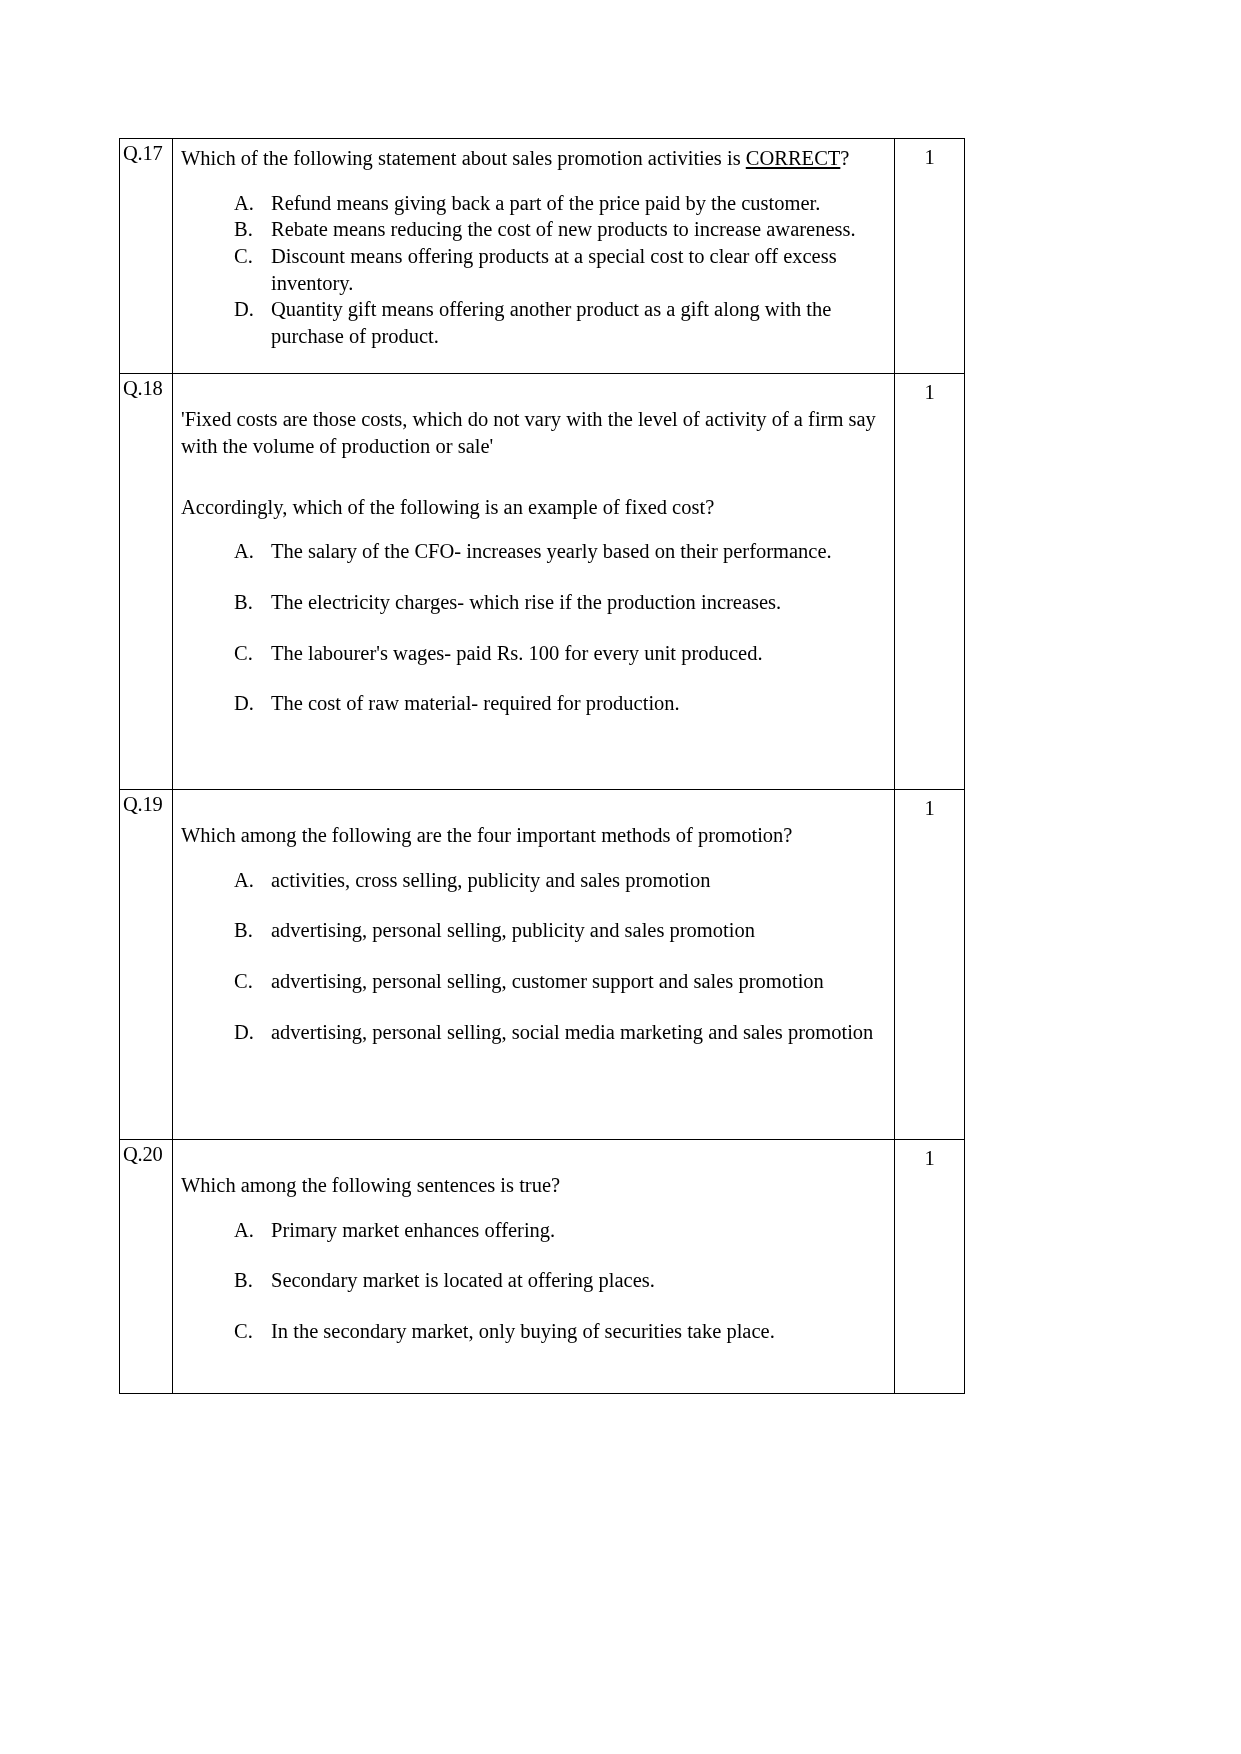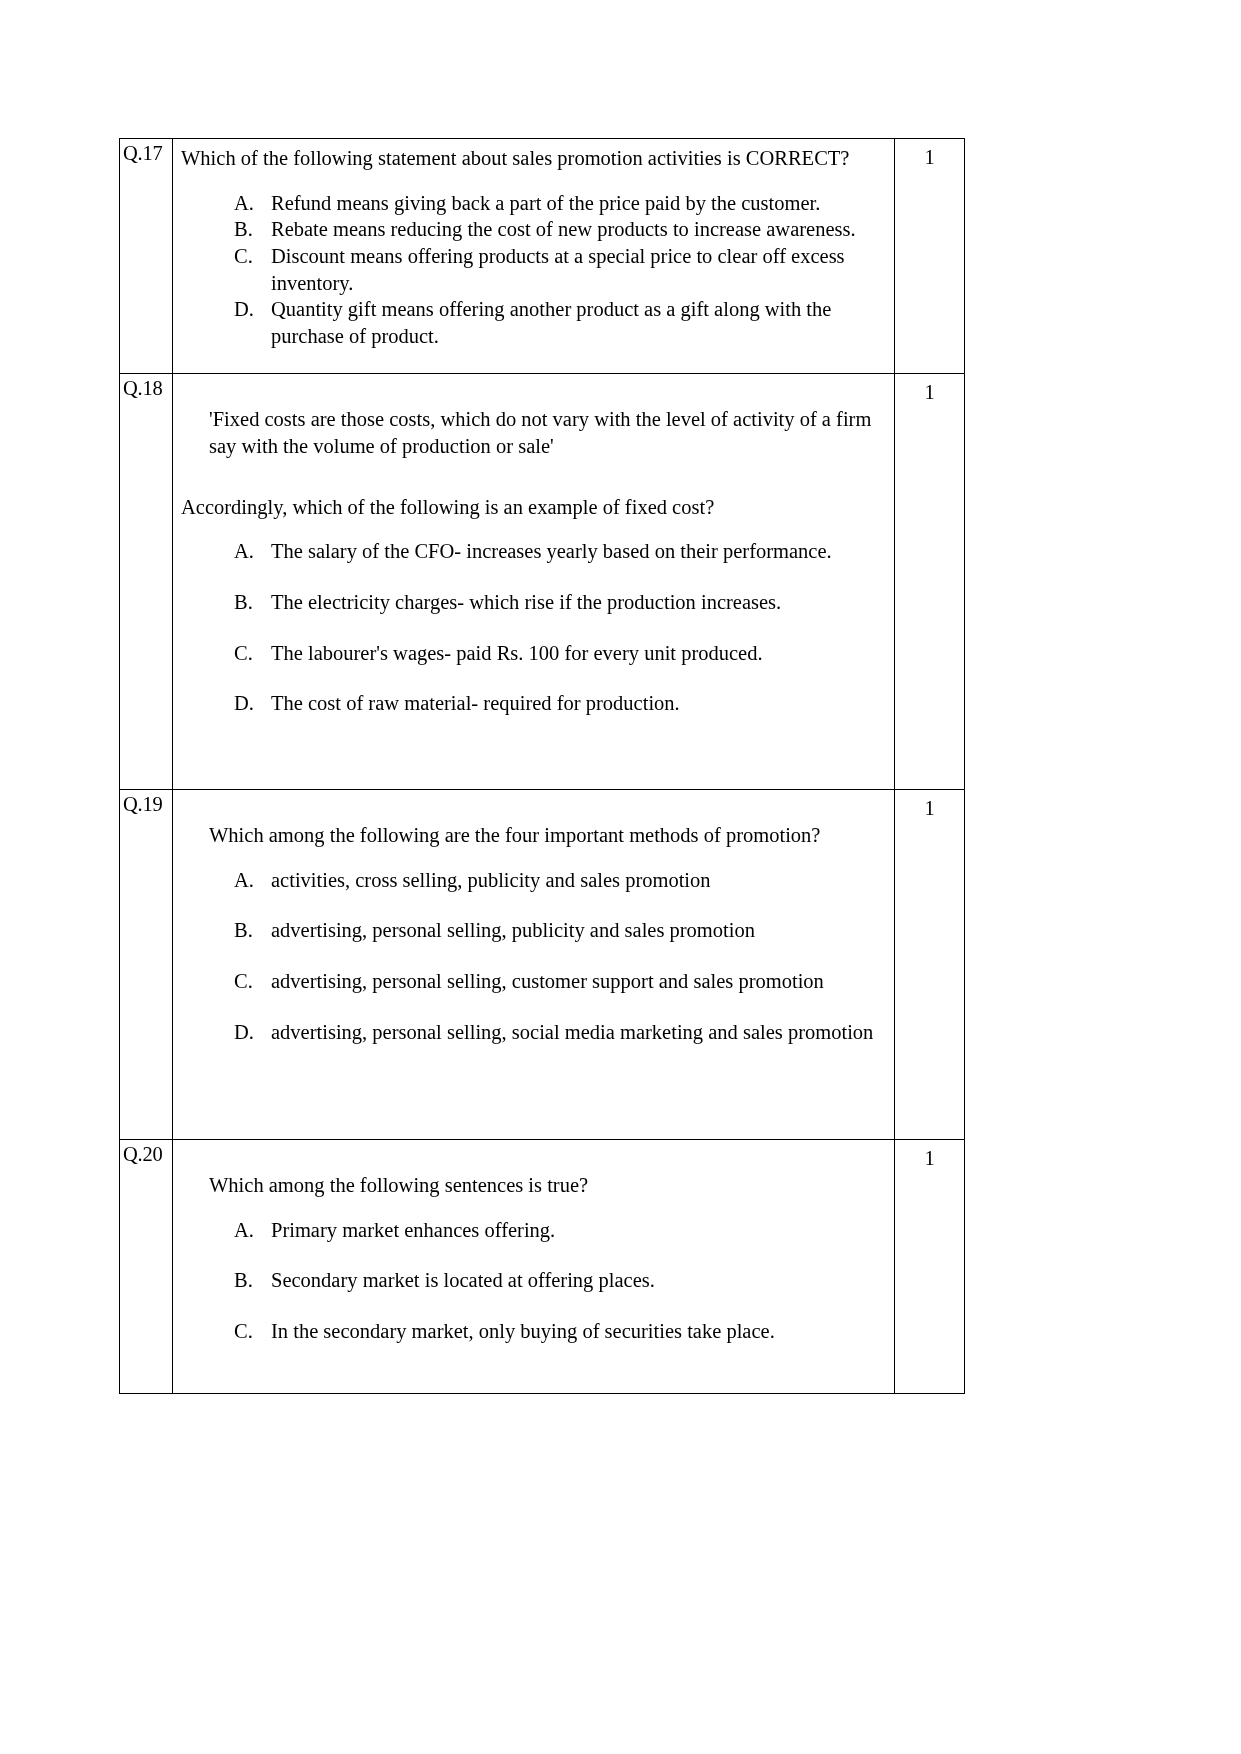--- a/index.html
+++ b/index.html
@@ -62,24 +62,24 @@
     padding: 6px 8px 14px 8px;
     font-size: 20.5px;
     line-height: 1.30;
   }
 
   .stem {
     margin: 0;
     padding: 0 0 0 0;
     text-indent: 0;
   }
-  .stem.top-gap { margin-top: 26px; margin-left: 28px; }
+  .stem.top-gap { margin-top: 26px; }
   .stem.gap     { margin-top: 34px; }
 
-  .u { }
+  .u { text-decoration: underline; }
 
   
   ul.options {
     list-style: none;
     margin: 18px 0 0 0;
     padding: 0 0 0 0;
   }
   ul.options li {
     display: block;
     position: relative;
@@ -127,21 +127,21 @@
               <li>
                 <span class="lbl">A.</span>
                 <span class="txt">Refund means giving back a part of the price paid by the customer.</span>
               </li>
               <li>
                 <span class="lbl">B.</span>
                 <span class="txt">Rebate means reducing the cost of new products to increase awareness.</span>
               </li>
               <li>
                 <span class="lbl">C.</span>
-                <span class="txt">Discount means offering products at a special price to clear off excess inventory.</span>
+                <span class="txt">Discount means offering products at a special cost to clear off excess inventory.</span>
               </li>
               <li>
                 <span class="lbl">D.</span>
                 <span class="txt">Quantity gift means offering another product as a gift along with the purchase of product.</span>
               </li>
             </ul>
             <div class="pad-sm"></div>
           </div>
         </td>
         <td class="col-mark">

